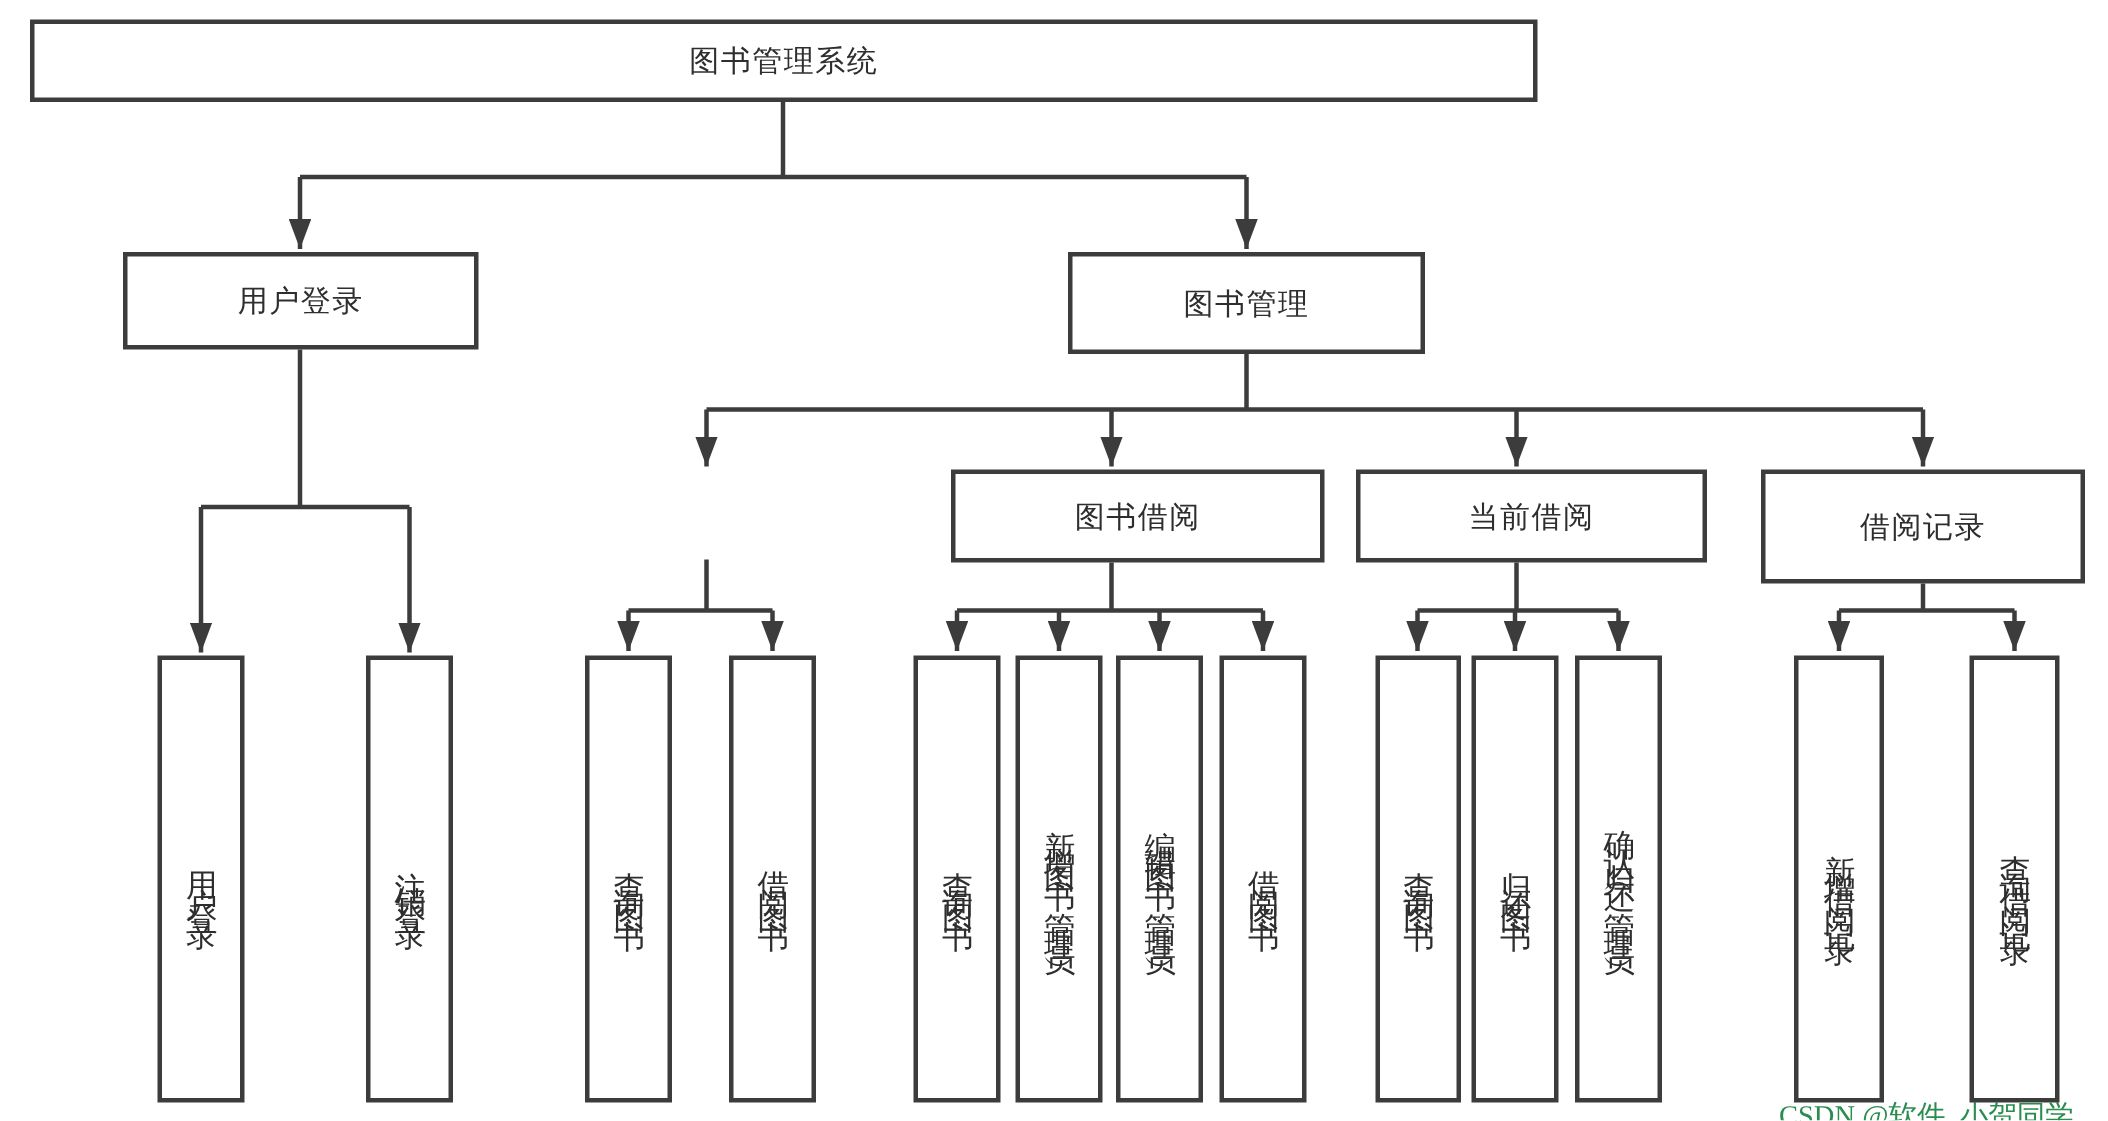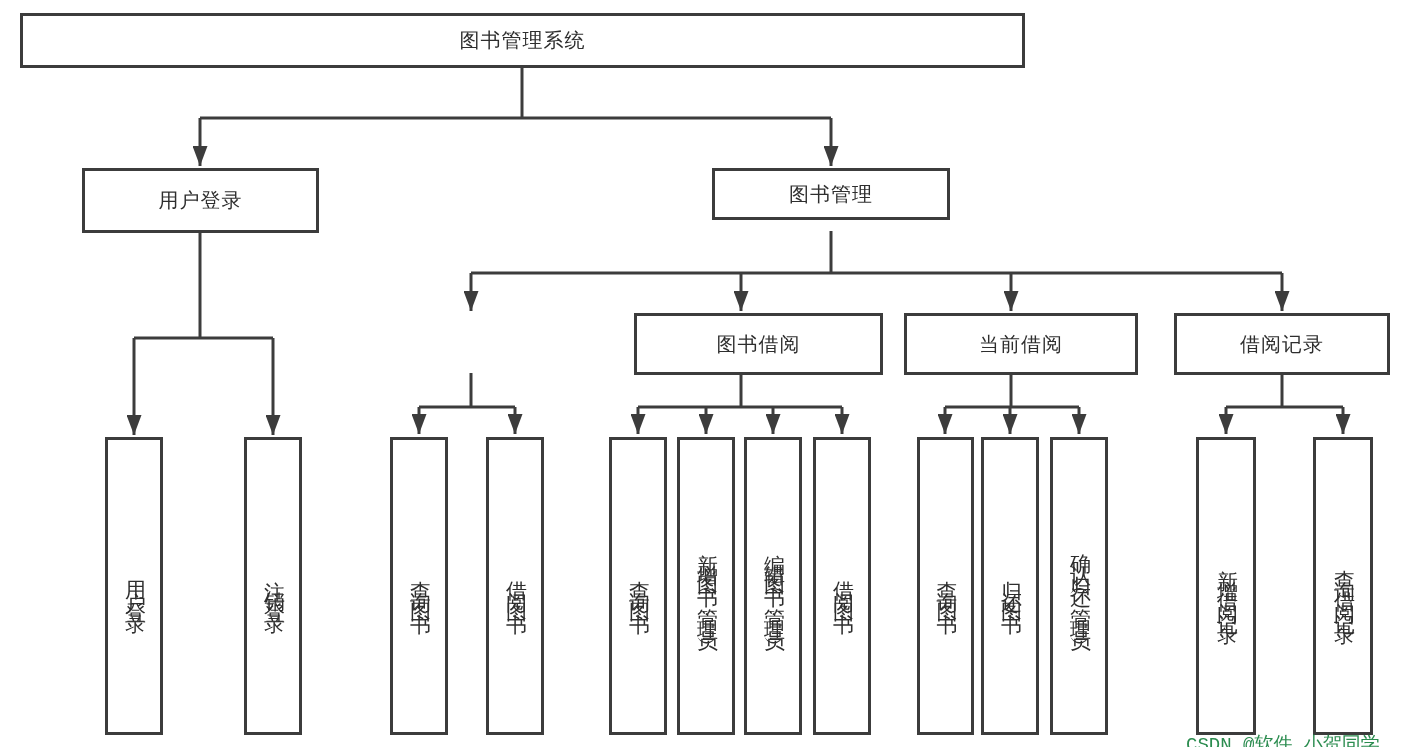--- a/index.html
+++ b/index.html
@@ -1,21 +1,21 @@
 <!DOCTYPE html>
 <html><head>
 <meta charset="utf-8">
 <style>
   html, body { margin: 0; padding: 0; background: #ffffff; }
   .canvas {
     position: relative;
     width: 1405px;
     height: 747px;
     background: #ffffff;
-    font-family: Liberation Mono, monospace;
+    font-family: Liberation Serif, serif;
     overflow: hidden;
   }
   .connectors {
     position: absolute;
     left: 0; top: 0;
     width: 1405px; height: 747px;
     pointer-events: none;
   }
   .node {
     position: absolute;
@@ -107,31 +107,31 @@
     </g>
   </svg>
 
   <div class="node h" style="left:20px;top:13px;width:1005px;height:55px">
     <span class="lbl">图书管理系统</span>
   </div>
 
   <div class="node h" style="left:82px;top:168px;width:237px;height:65px">
     <span class="lbl">用户登录</span>
   </div>
-  <div class="node h" style="left:712px;top:168px;width:238px;height:52px">
+  <div class="node h" style="left:712px;top:168px;width:238px;height:68px">
     <span class="lbl">图书管理</span>
   </div>
 
   <div class="node h" style="left:634px;top:313px;width:249px;height:62px">
     <span class="lbl">图书借阅</span>
   </div>
   <div class="node h" style="left:904px;top:313px;width:234px;height:62px">
     <span class="lbl">当前借阅</span>
   </div>
-  <div class="node h" style="left:1174px;top:313px;width:216px;height:62px">
+  <div class="node h" style="left:1174px;top:313px;width:216px;height:76px">
     <span class="lbl">借阅记录</span>
   </div>
 
   <div class="node v" style="left:105px;top:437px;width:58px;height:298px">
     <span class="vtext">用户登录</span>
   </div>
   <div class="node v" style="left:244px;top:437px;width:58px;height:298px">
     <span class="vtext">注销登录</span>
   </div>
 

